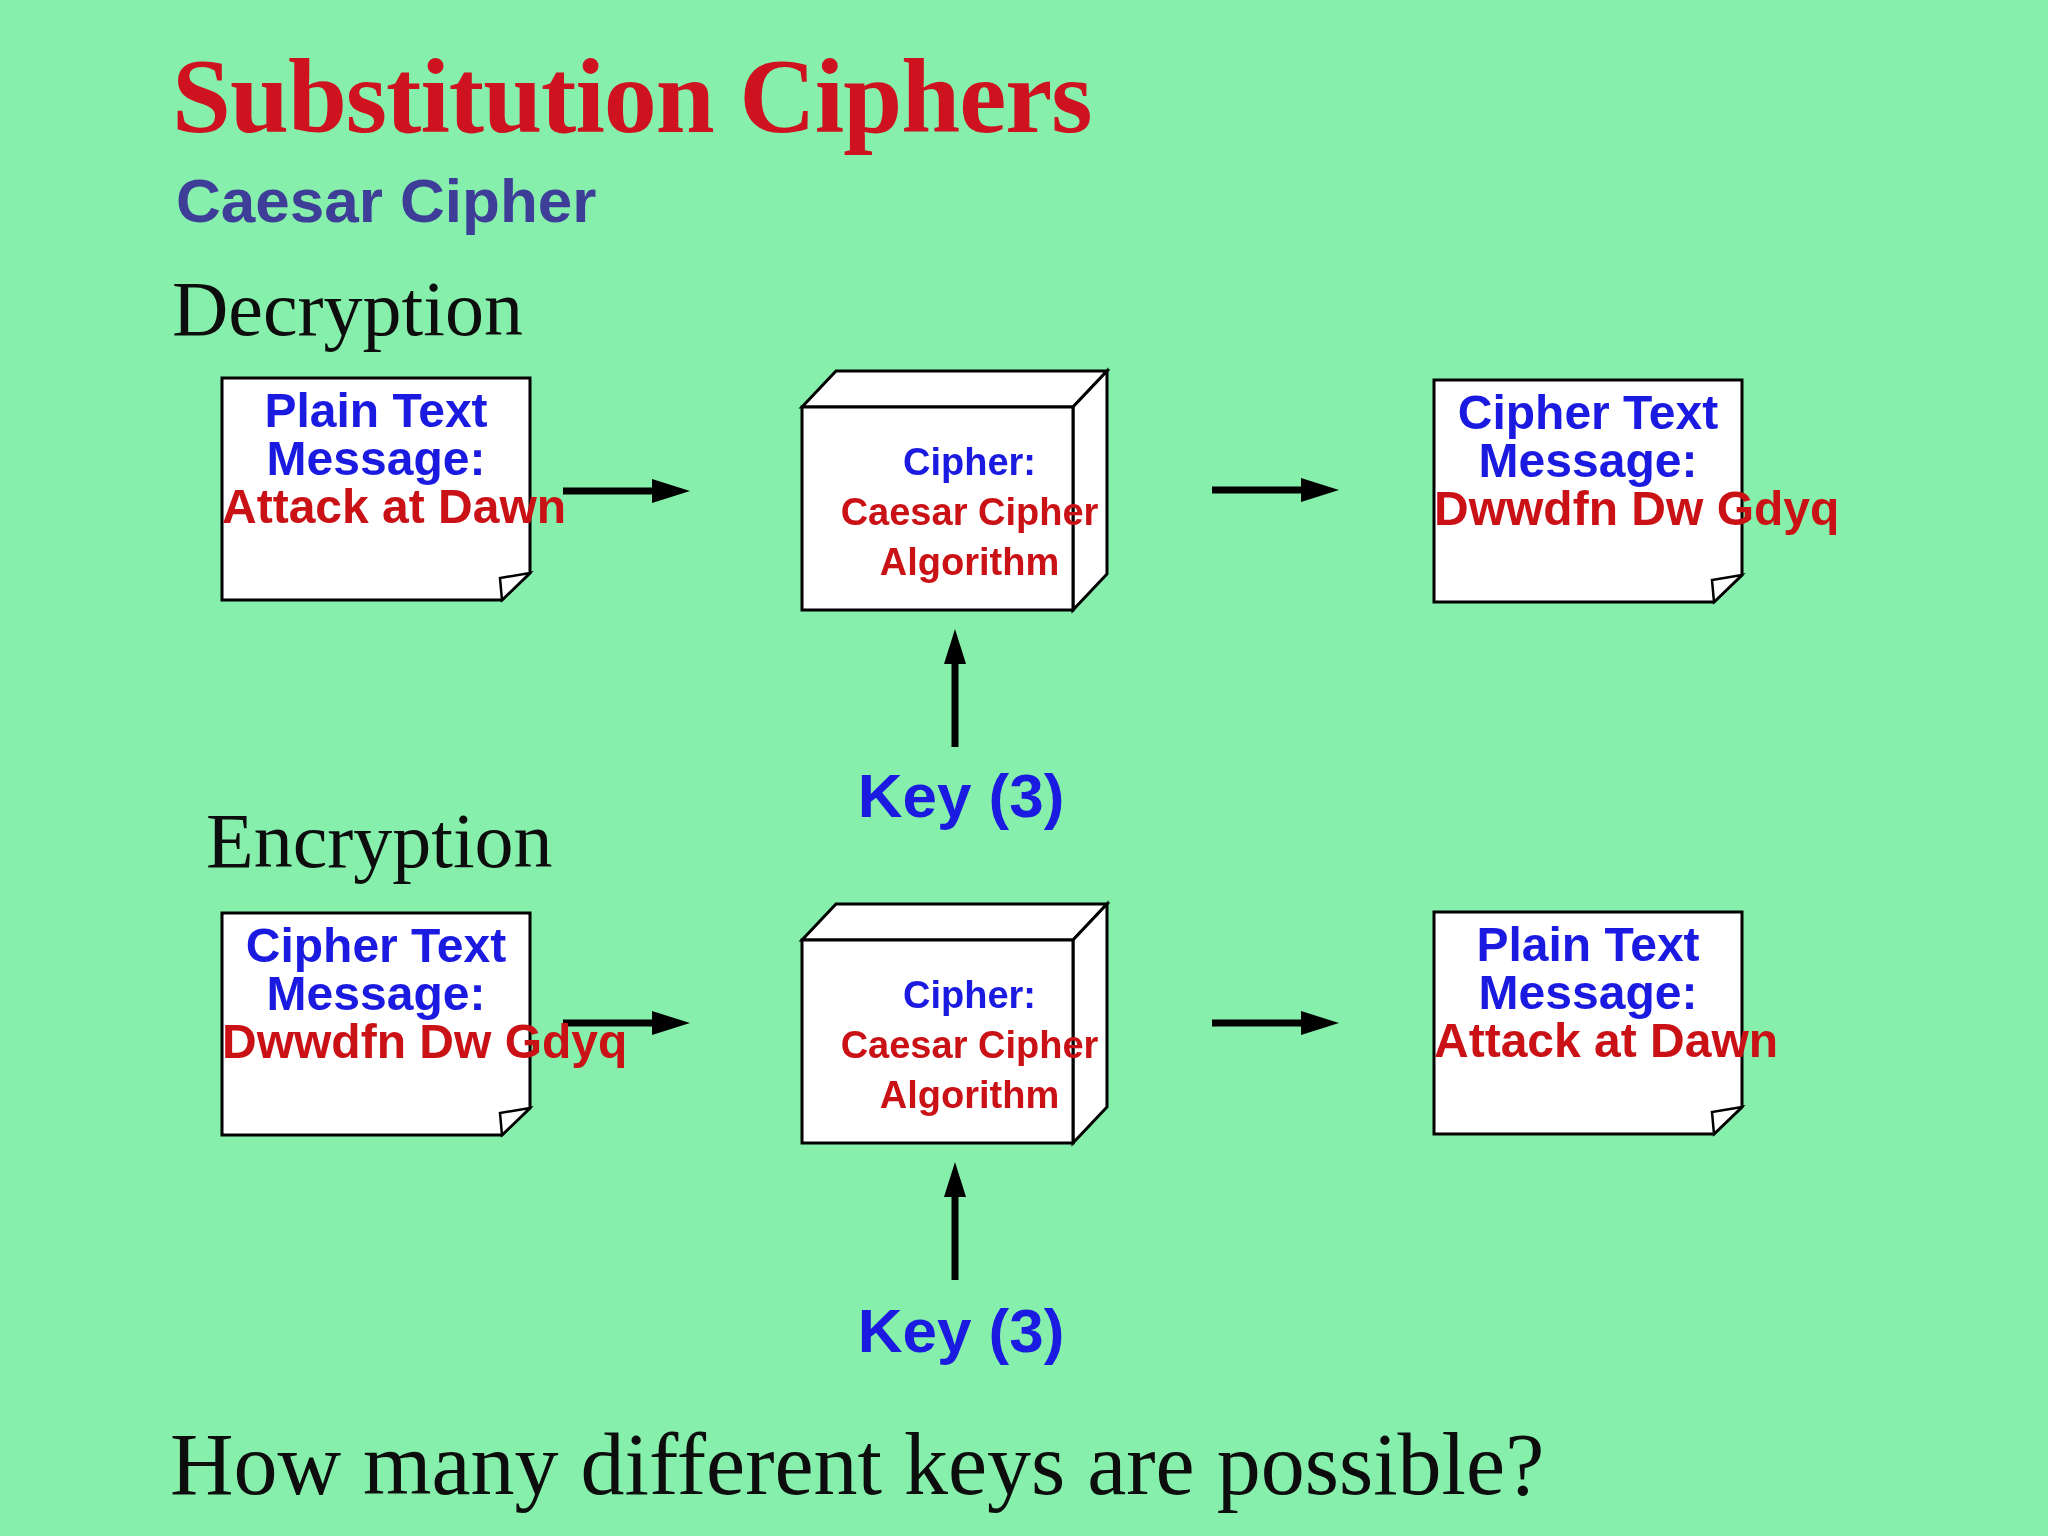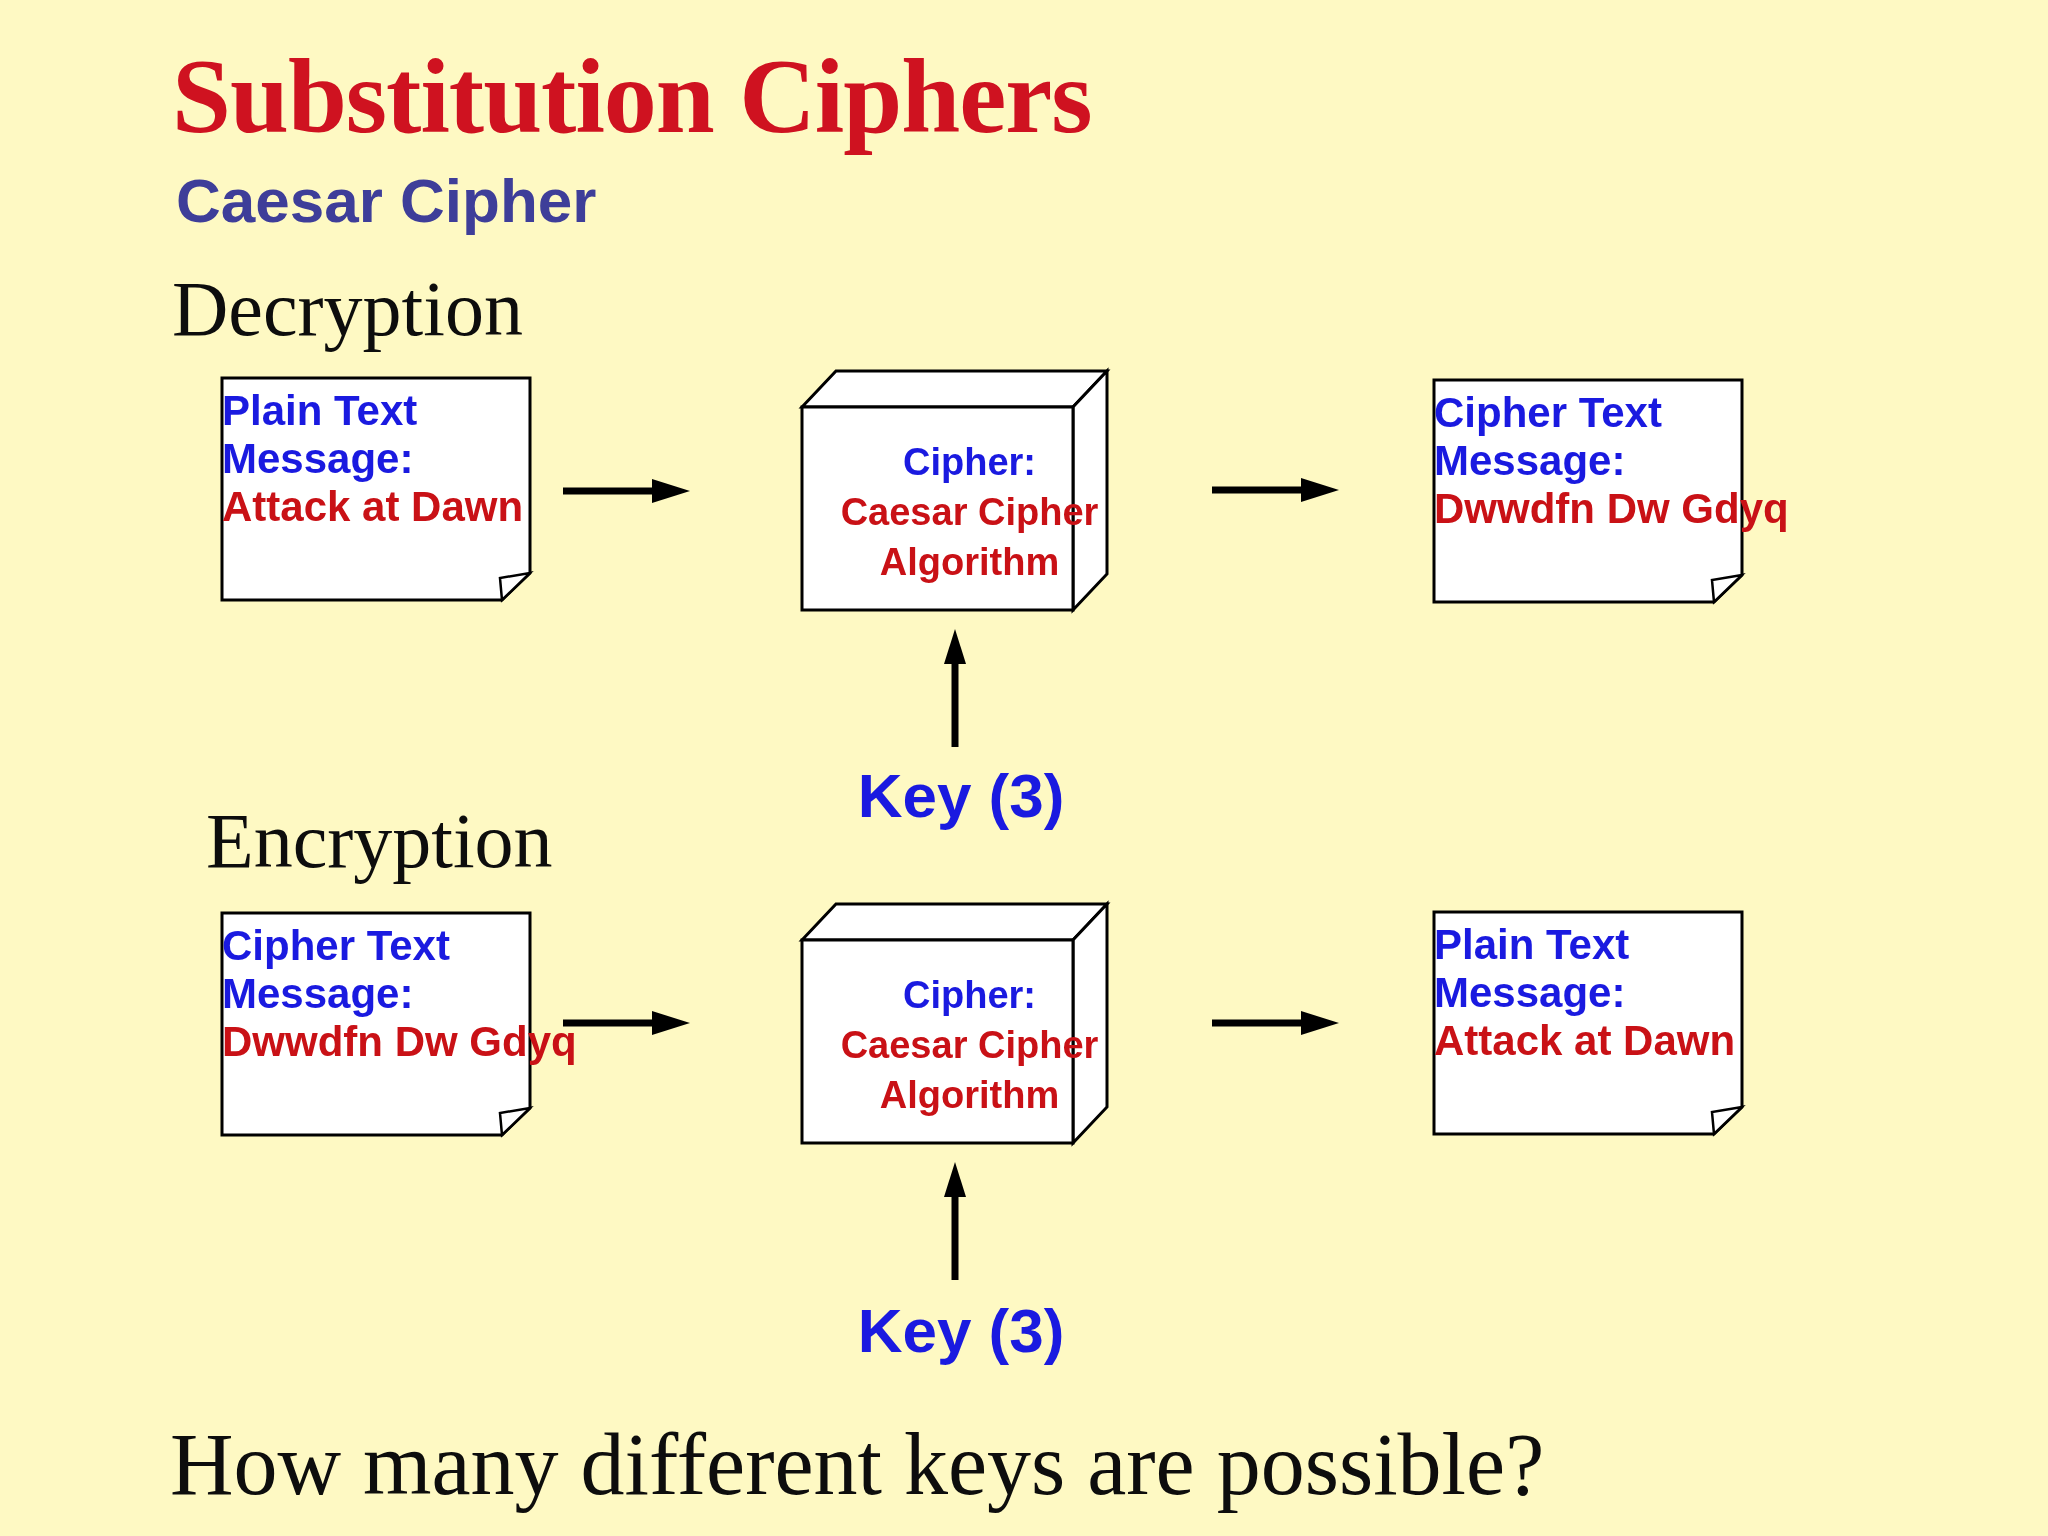--- a/index.html
+++ b/index.html
@@ -1,17 +1,17 @@
 <!DOCTYPE html>
 <html style="--title-red: #cf1220; --subtitle-blue: #3e3e99; --label-blue: #1a1ae0; --message-red: #c91116; --line-black: #000000;"><head>
 <meta charset="utf-8">
 <style>
   html, body { margin:0; padding:0; background:#ffffff; }
   .slide {
-    position:relative; width:2048px; height:1536px; background:#fef9c3;
+    position:relative; width:2048px; height:1536px; background:#86efac;
     font-family:"Liberation Sans", sans-serif; overflow:hidden;
   }
   .title {
     position:absolute; left:172px; top:36px;
     font-family:"Liberation Serif", serif; font-weight:bold;
     font-size:106px; line-height:1.15; letter-spacing:-1px;
     color:var(--title-red,#cf1220); white-space:nowrap;
   }
   .subtitle {
     position:absolute; left:176px; top:164px;
@@ -28,22 +28,22 @@
     position:absolute; left:170px; top:1412px;
     font-family:"Liberation Serif", serif; font-size:88px; line-height:1.2;
     color:#0d0d0d; white-space:nowrap;
   }
   .diagram { position:absolute; left:0; top:0; width:2048px; height:1536px; }
   .outline { fill:#ffffff; stroke:#000000; stroke-width:3; stroke-linejoin:miter; }
   .fold    { fill:#ffffff; stroke:#000000; stroke-width:2.5; stroke-linejoin:miter; }
   .aline   { stroke:#000000; stroke-width:7; }
   .ahead   { fill:#000000; stroke:none; }
   .note-text {
-    position:absolute; width:308px; 
-    font-weight:bold; font-size:42px; line-height:48px; white-space:nowrap;
+    position:absolute; width:308px; text-align:center;
+    font-weight:bold; font-size:48px; line-height:48px; white-space:nowrap;
   }
   .nt-title   { margin-top:9px;  color:var(--label-blue,#1a1ae0); }
   .nt-label   { color:var(--label-blue,#1a1ae0); }
   .nt-message { color:var(--message-red,#c91116); }
   .cipher-text {
     position:absolute; left:802px; width:271px; text-align:center;
     font-weight:bold; font-size:38px; line-height:50px; white-space:nowrap;padding-left:32px;
   }
   .ct-label { color:var(--label-blue,#1a1ae0); }
   .ct-name  { color:var(--message-red,#c91116); }

